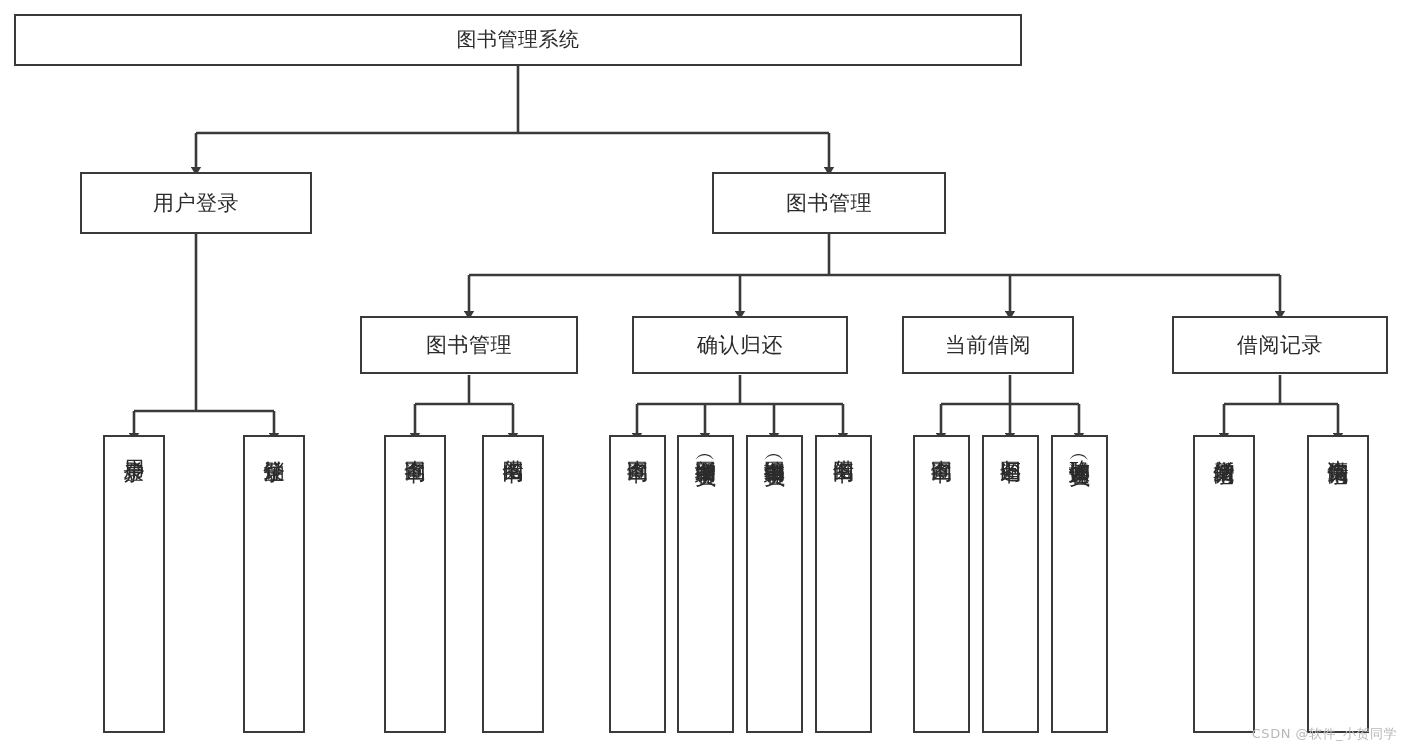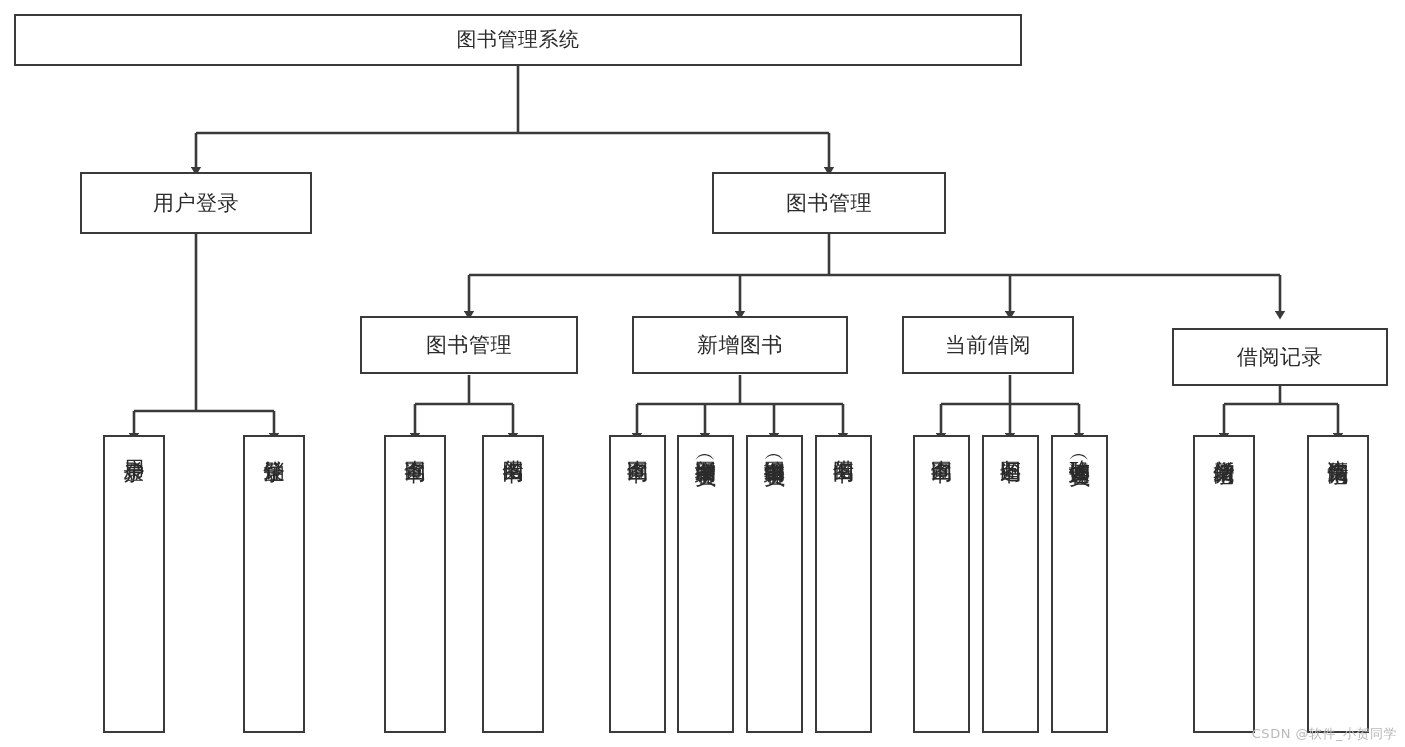--- a/index.html
+++ b/index.html
@@ -140,28 +140,28 @@
 
   <div class="node horiz" style="left:712px; top:172px; width:234px; height:62px;">
     <span class="label">图书管理</span>
   </div>
 
   <div class="node horiz" style="left:360px; top:316px; width:218px; height:58px;">
     <span class="label">图书管理</span>
   </div>
 
   <div class="node horiz" style="left:632px; top:316px; width:216px; height:58px;">
-    <span class="label">新增图书</span>
+    <span class="label">确认归还</span>
   </div>
 
   <div class="node horiz" style="left:902px; top:316px; width:172px; height:58px;">
     <span class="label">当前借阅</span>
   </div>
 
-  <div class="node horiz" style="left:1172px; top:316px; width:216px; height:58px;margin-top:12px;">
+  <div class="node horiz" style="left:1172px; top:316px; width:216px; height:58px;">
     <span class="label">借阅记录</span>
   </div>
 
   <div class="node vert" style="left:103px; top:435px; width:62px; height:298px;">
     <span class="label">用户登录</span>
   </div>
 
   <div class="node vert" style="left:243px; top:435px; width:62px; height:298px;">
     <span class="label">注销登录</span>
   </div>

